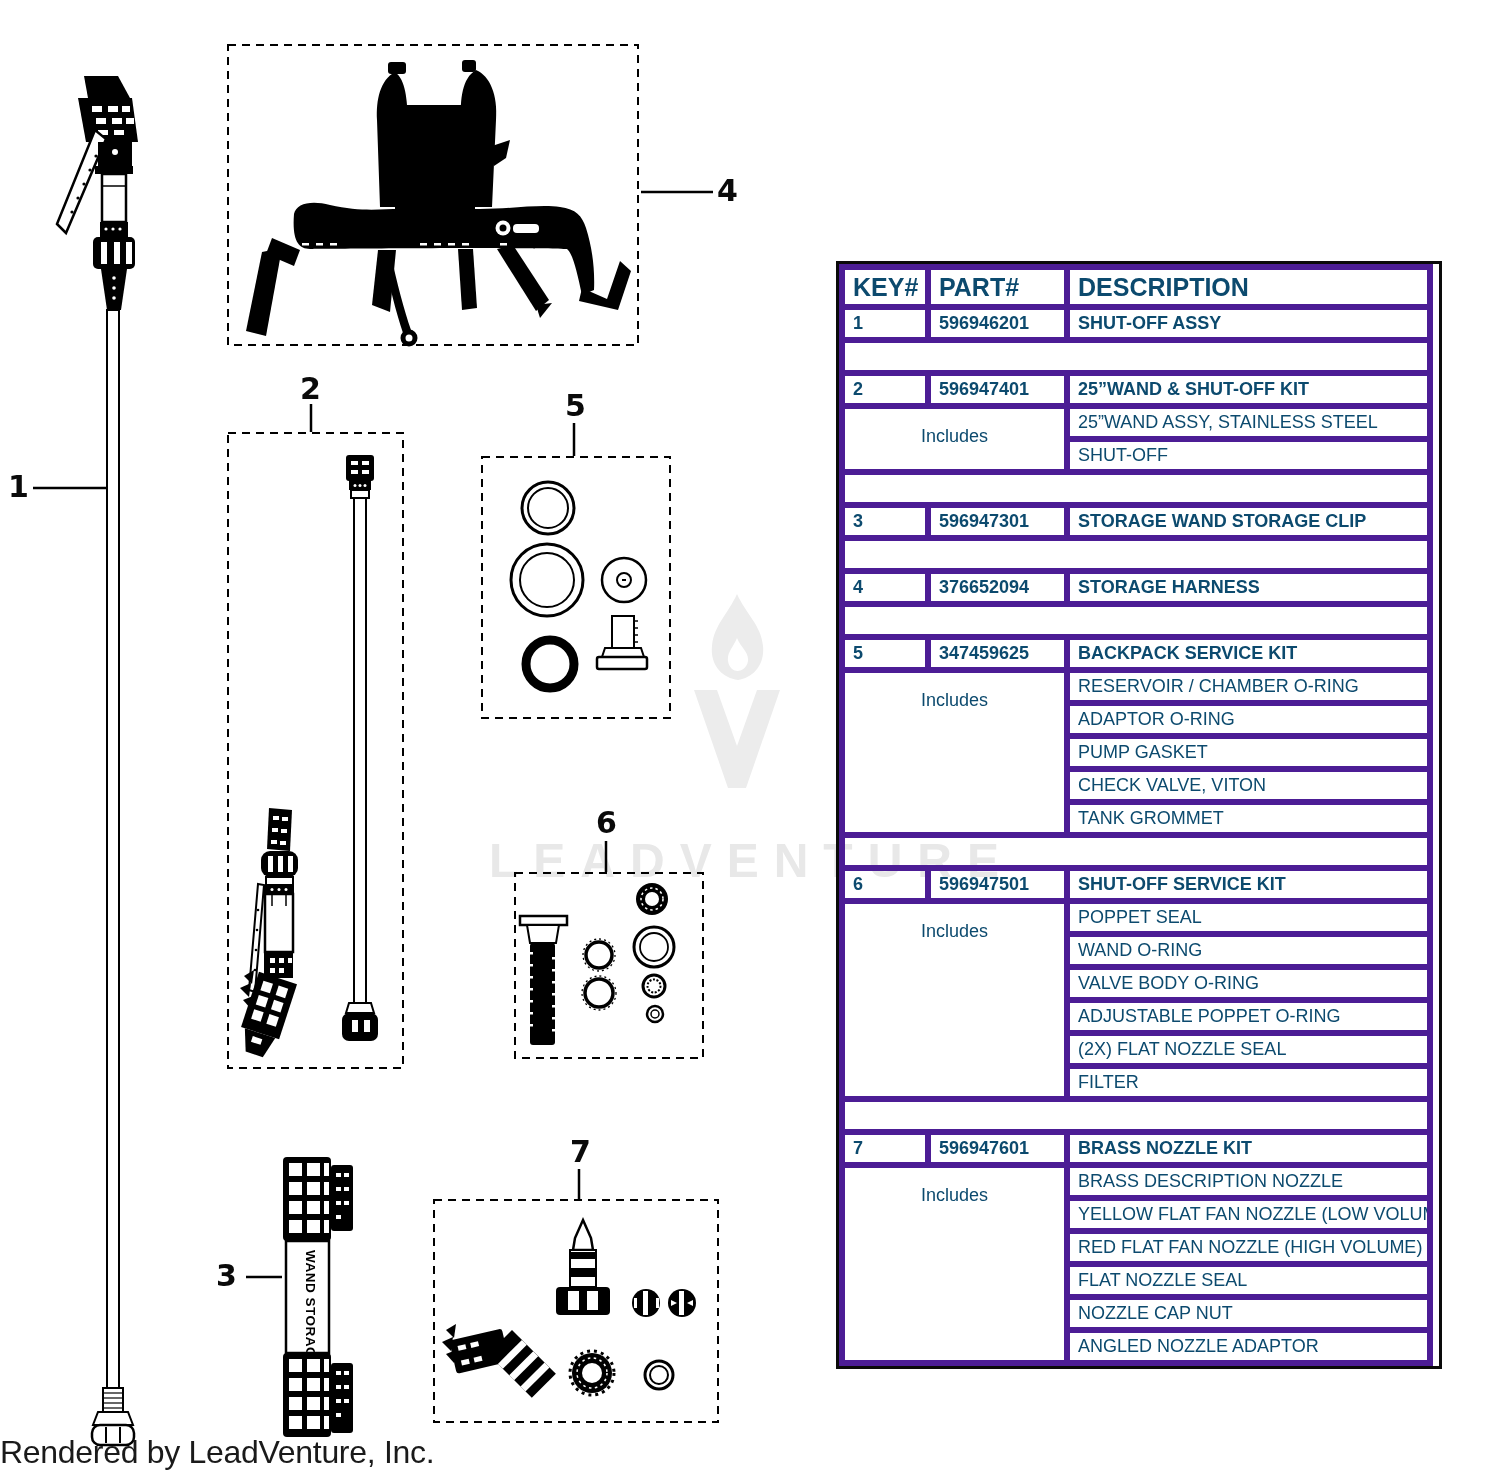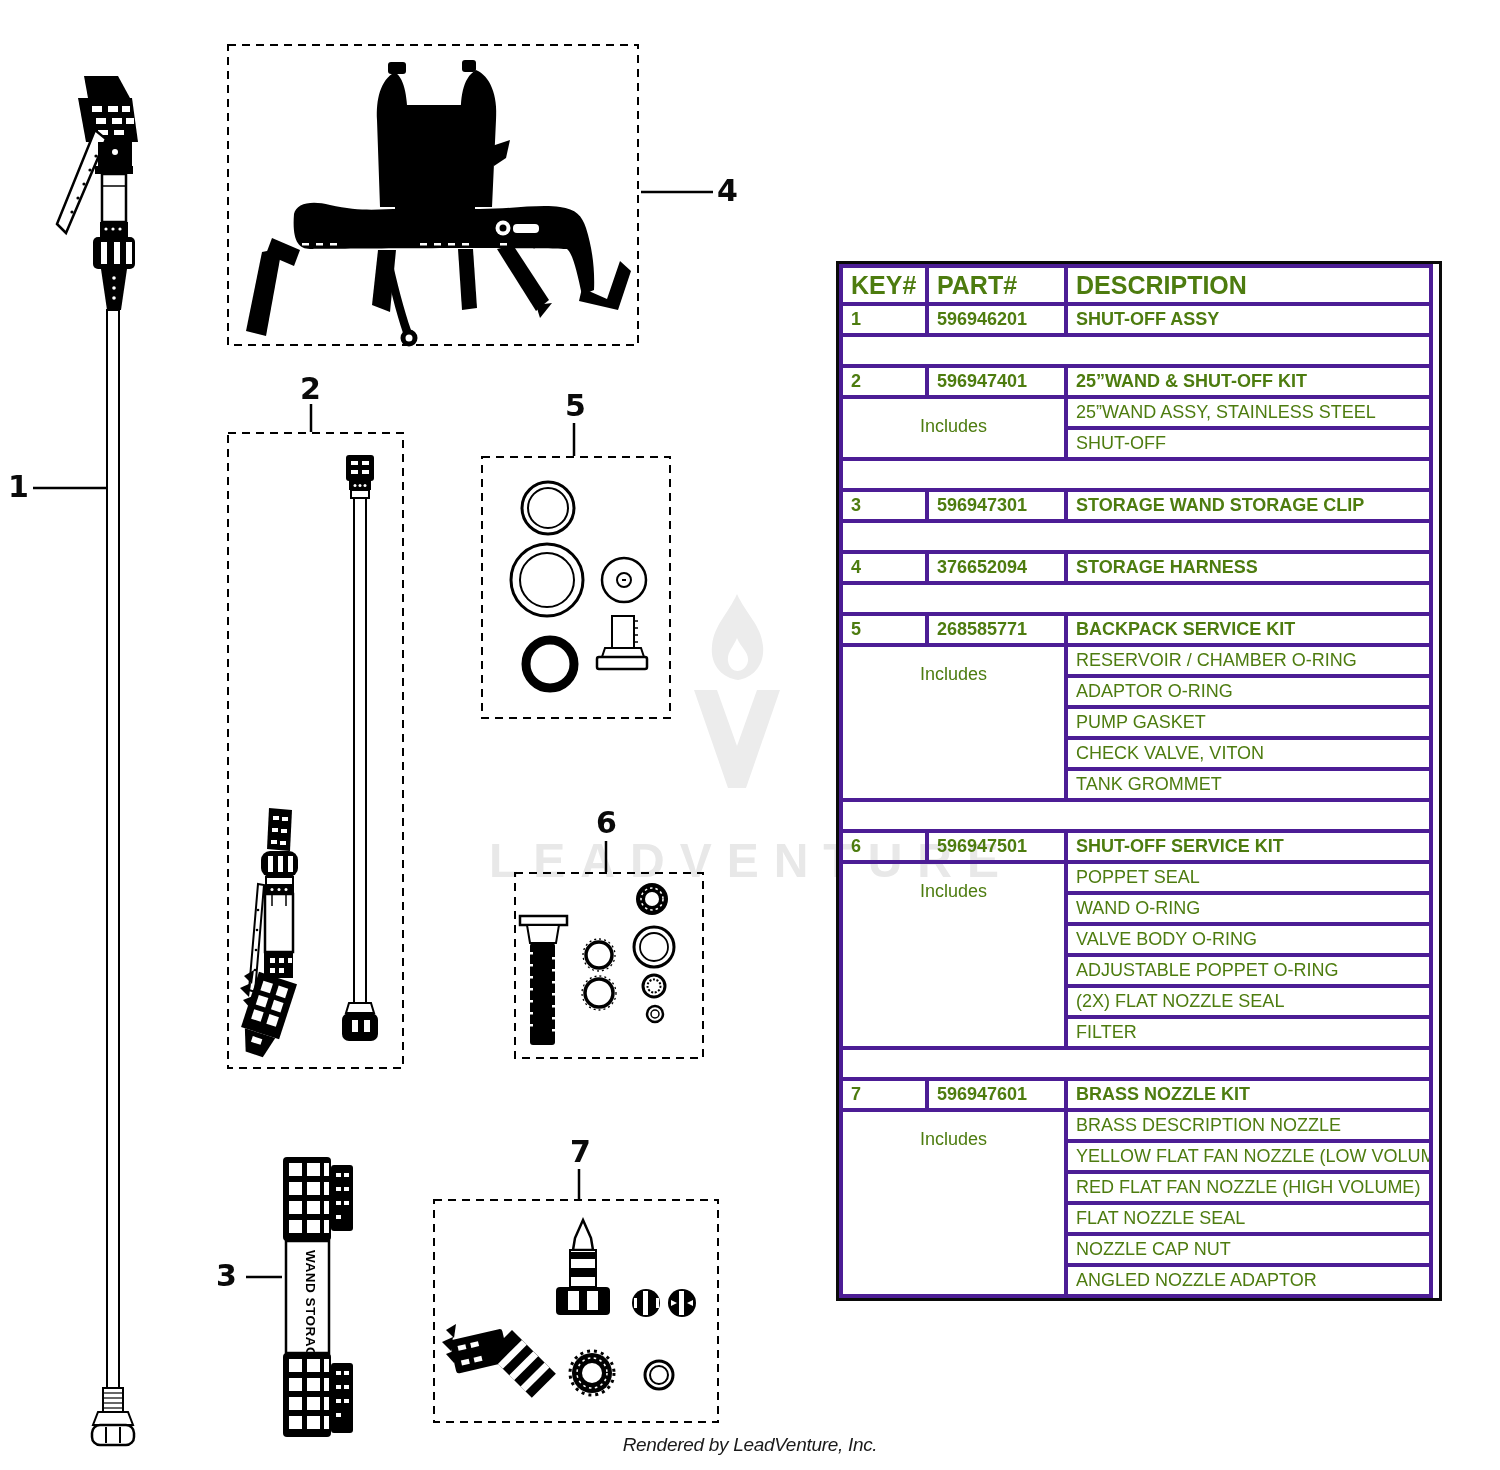--- a/index.html
+++ b/index.html
@@ -15,30 +15,30 @@
   svg.diagram { position:absolute; left:0; top:0; z-index:2; }
 
   
   .callout { position:absolute; z-index:4; font-family:"DejaVu Sans", sans-serif;
              font-weight:700; font-size:30px; color:#0a0a0a; line-height:1; }
 
   
   .table-frame { position:absolute; left:836px; top:261px; width:600px; z-index:3;
                  border:3px solid #0a0a0a; background:transparent; }
   .table-frame table { border-collapse:collapse; width:calc(100% - 6px); table-layout:fixed; }
-  .table-frame th, .table-frame td { border:4px solid #4c1d95; padding:0 8px; color:#4d7c0f;
+  .table-frame th, .table-frame td { border:6px solid #4c1d95; padding:0 8px; color:#0c4a6e;
                  white-space:nowrap; overflow:hidden; background:transparent; }
   .table-frame th { height:34px; font-size:25px; font-weight:700; text-align:left; }
   .table-frame td { height:27px; font-size:18px; font-weight:400; }
   .table-frame td.b { font-weight:700; }
   .table-frame td.includes { text-align:center; vertical-align:top; padding-top:17px; }
   .table-frame td.spacer { height:27px; }
 
-  .caption { position:absolute; left:0; top:1434px; width:100%; z-index:4; text-align:center;
-             font-size:19px; color:#1a1a1a; letter-spacing:-0.3px;font-style:italic; }
+  .caption { position:absolute; left:0; top:1434px; width:100%; z-index:4; text-align:left;
+             font-size:32px; color:#1a1a1a; letter-spacing:-0.3px; }
 </style>
 </head>
 <body>
 
 <div class="page">
 
   <div class="wm-text">LEADVENTURE</div>
 
   <svg class="diagram" width="1500" height="1470" viewBox="0 0 1500 1470">
 
@@ -455,21 +455,21 @@
           <tr>
             <td class="b">4</td>
             <td class="b">376652094</td>
             <td class="b">STORAGE HARNESS</td>
           </tr>
           <tr>
             <td colspan="3" class="spacer"></td>
           </tr>
           <tr>
             <td class="b">5</td>
-            <td class="b">268585771</td>
+            <td class="b">347459625</td>
             <td class="b">BACKPACK SERVICE KIT</td>
           </tr>
           <tr>
             <td class="includes" colspan="2" rowspan="5">Includes</td>
             <td class="sub">RESERVOIR / CHAMBER O-RING</td>
           </tr>
           <tr>
             <td class="sub">ADAPTOR O-RING</td>
           </tr>
           <tr>

